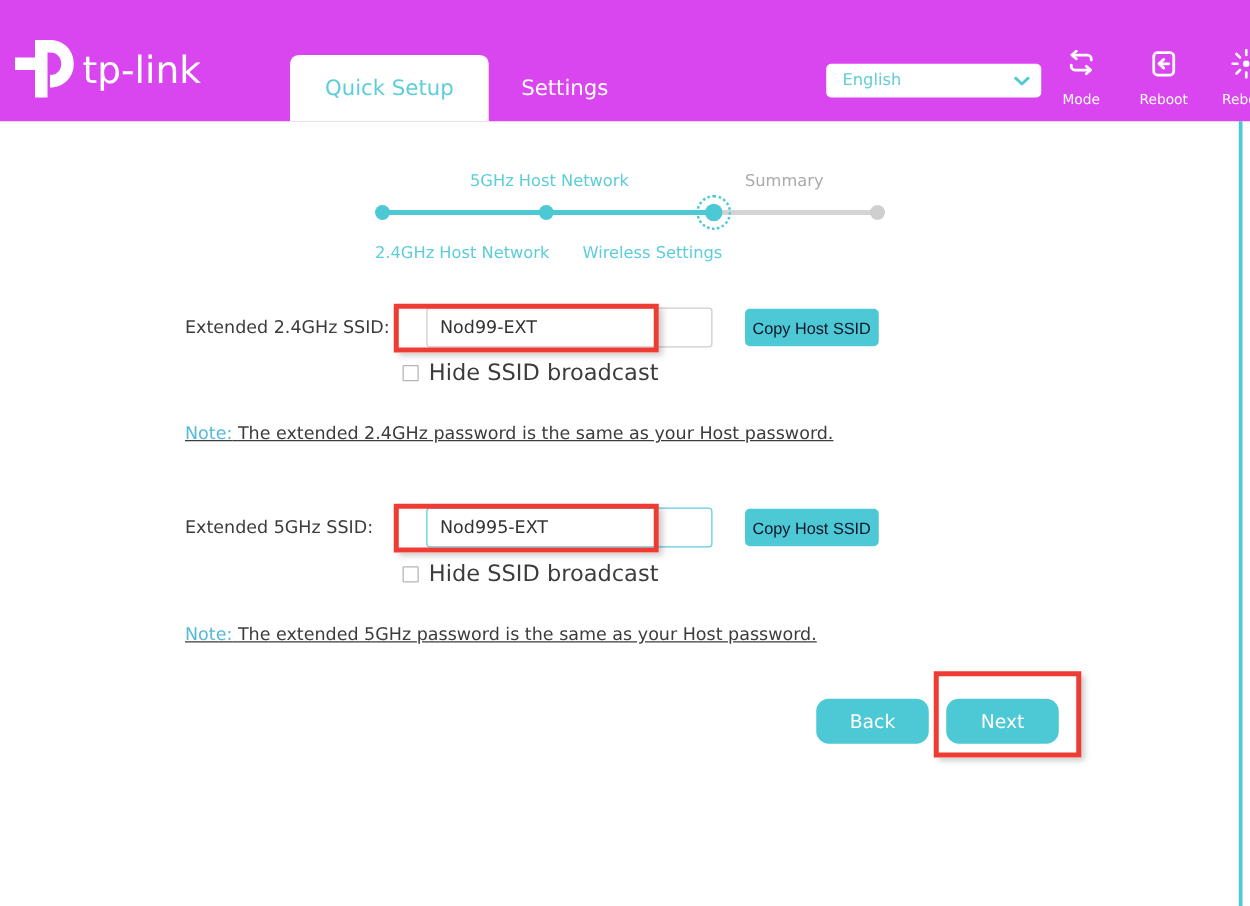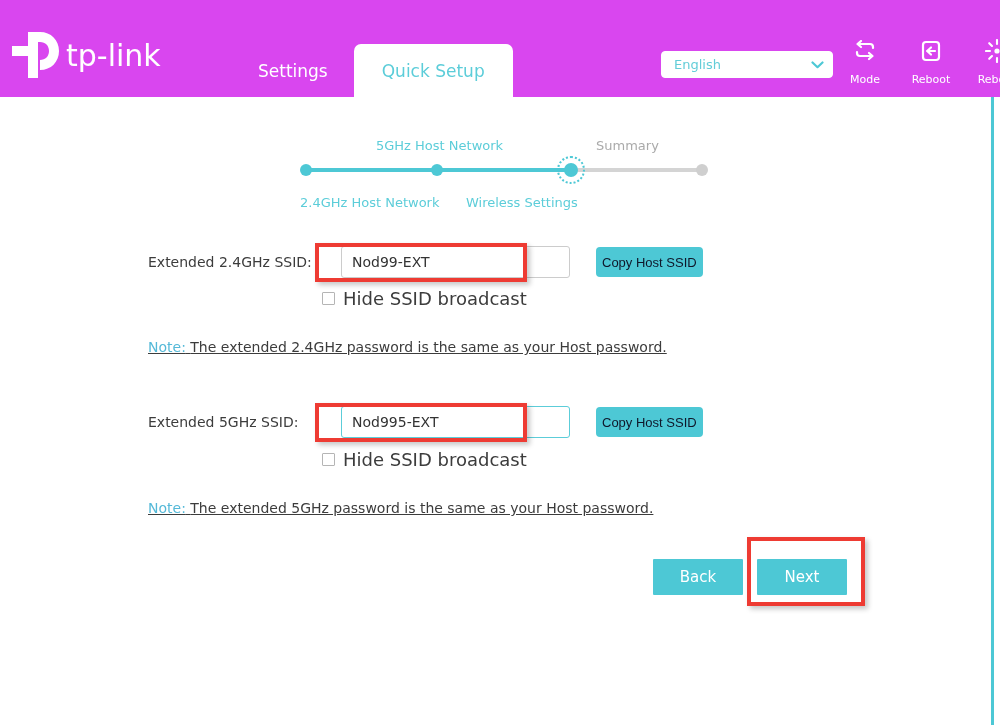--- a/index.html
+++ b/index.html
@@ -216,21 +216,21 @@
   }
   .note .note-key { color: #55b9d8; }
 
   
   .nav-btn {
     position: absolute;
     width: 90px; height: 36px;
     background: #4dc8d5;
     color: #ffffff;
     border: none;
-    border-radius: 1px;
+    border-radius: 10px;
     font-size: 15px;
     cursor: pointer;
     font-family: "DejaVu Sans", "Liberation Sans", sans-serif;
   }
 
   
   .anno {
     position: absolute;
     border: 4px solid #ee3b33;
     pointer-events: none;
@@ -253,25 +253,25 @@
     <svg width="160" height="50" viewBox="0 0 160 50">
 
       <path d="M30 2 C41 2 49 10 49 21 C49 32 41 40 30 40 L30 30 C35.5 30 39 26.2 39 21
                C39 15.8 35.5 12 30 12 L28 12 L28 48 L18 48 L18 26 L2 26 L2 16 L18 16
                L18 2 Z" fill="#ffffff"></path>
       <text x="56" y="36" font-family="DejaVu Sans, sans-serif" font-size="30" fill="#ffffff">tp-link</text>
     </svg>
   </div>
 
   <div class="tabs">
+    <div class="tab active">
+      <span>Quick Setup</span>
+    </div>
     <div class="tab">
       <span>Settings</span>
-    </div>
-    <div class="tab active">
-      <span>Quick Setup</span>
     </div>
   </div>
 
   <div class="lang-select">
     <span class="lang-text">English</span>
     <svg class="chev" viewBox="0 0 13 8">
       <path d="M1.5 1.5 L6.5 6.2 L11.5 1.5" stroke="#4dc8d5" stroke-width="2.2" fill="none" stroke-linecap="round" stroke-linejoin="round"></path>
     </svg>
   </div>
 

